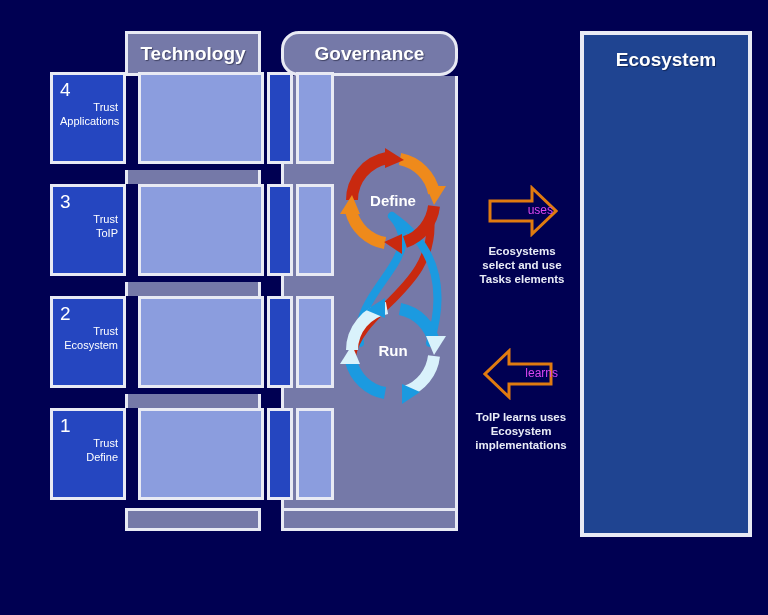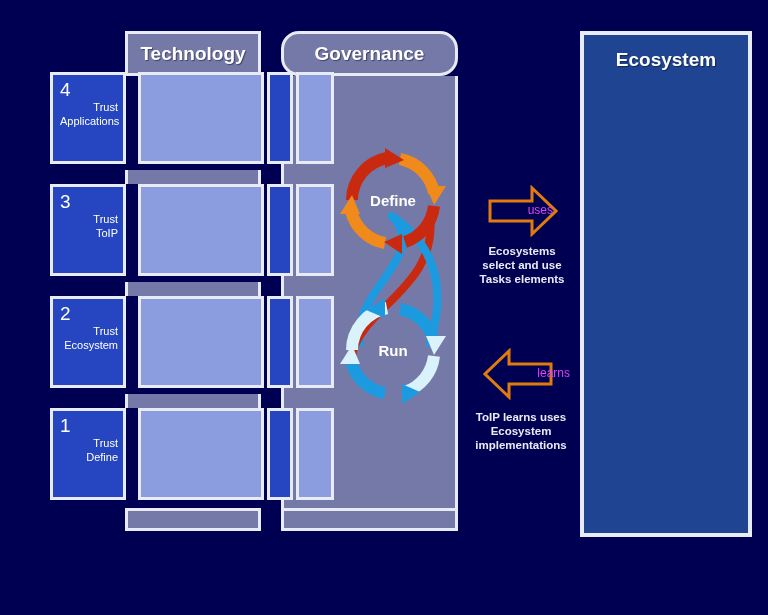--- a/index.html
+++ b/index.html
@@ -294,21 +294,21 @@
 
   <div class="abs note-text" id="uses-note">
     <div>Ecosystems</div>
     <div>select and use</div>
     <div>Tasks elements</div>
   </div>
 
   <svg class="abs" id="learns-arrow" width="70" height="52" viewBox="0 0 70 52">
     <polygon points="68,16 26,16 26,3 2,26 26,49 26,36 68,36" fill="none" stroke="#e07b10" stroke-width="3" stroke-linejoin="miter"></polygon>
   </svg>
-  <div class="arrow-label" style="left:510px; top:366px;">learns</div>
+  <div class="arrow-label" style="left:498px; top:366px;">learns</div>
 
   <div class="abs note-text" id="learns-note">
     <div>ToIP learns uses</div>
     <div>Ecosystem</div>
     <div>implementations</div>
   </div>
 
   <div class="abs" id="eco-panel">
     <div id="eco-title">Ecosystem</div>
   </div>

